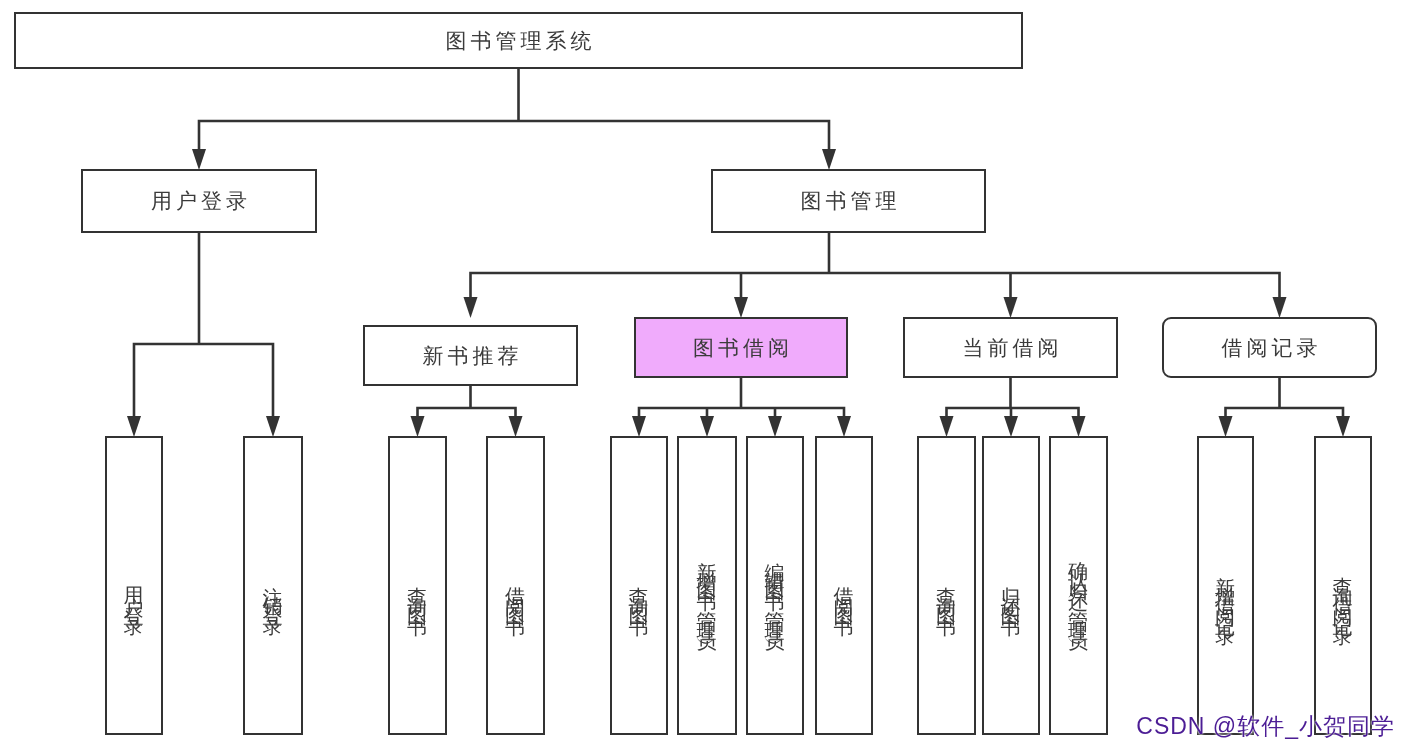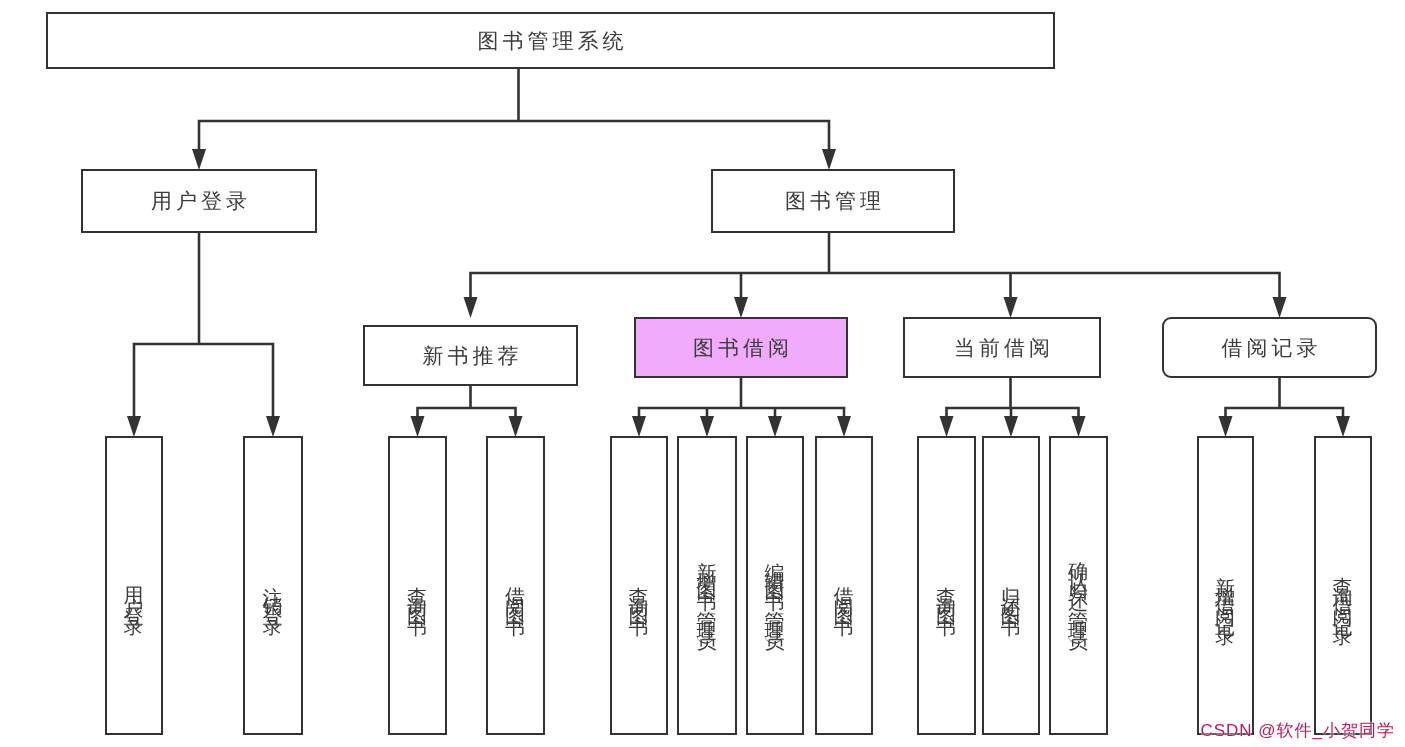--- a/index.html
+++ b/index.html
@@ -38,23 +38,23 @@
     text-orientation: mixed;
     font-size: 20px;
     letter-spacing: 10px;
     line-height: 1;
     padding-top: 10px; 
   }
   .watermark {
     position: absolute;
     right: 10px;
     bottom: 5px;
-    font-size: 17px;
+    font-size: 23px;
     letter-spacing: 1px;
-    color: #be185d;
+    color: #4c1d95;
     text-shadow: 0 0 3px #ffffff, 0 0 2px #ffffff;
     z-index: 5;
     white-space: nowrap;
   }
 </style>
 </head>
 <body>
 
 <div class="stage">
   <svg class="connectors" xmlns="http://www.w3.org/2000/svg" viewBox="0 0 1405 747">
@@ -93,36 +93,36 @@
         <polygon points="1004,416 1018,416 1011,437" fill="#333333"></polygon>
         <polygon points="1071.5,416 1085.5,416 1078.5,437" fill="#333333"></polygon>
       </g>
       <g>
         <path d="M 1279.5 378 L 1279.5 408 M 1225.5 408 L 1343 408 M 1225.5 408 L 1225.5 424 M 1343 408 L 1343 424" fill="none" stroke="#333333" stroke-width="2.6" stroke-linecap="square"></path>
         <polygon points="1218.5,416 1232.5,416 1225.5,437" fill="#333333"></polygon>
         <polygon points="1336,416 1350,416 1343,437" fill="#333333"></polygon>
       </g>
     </svg>
   <div id="nodes-layer">
-      <div class="node h" style="left: 14px; top: 12px; width: 1009px; height: 57px; border-color: rgb(51, 51, 51); background: rgb(255, 255, 255); color: rgb(59, 59, 59); margin-left: 32px;">
+      <div class="node h" style="left: 14px; top: 12px; width: 1009px; height: 57px; border-color: rgb(51, 51, 51); background: rgb(255, 255, 255); color: rgb(59, 59, 59);">
         <span class="lbl">图书管理系统</span>
       </div>
       <div class="node h" style="left: 81px; top: 169px; width: 236px; height: 64px; border-color: rgb(51, 51, 51); background: rgb(255, 255, 255); color: rgb(59, 59, 59);">
         <span class="lbl">用户登录</span>
       </div>
-      <div class="node h" style="left: 711px; top: 169px; width: 244px; height: 64px; border-color: rgb(51, 51, 51); background: rgb(255, 255, 255); color: rgb(59, 59, 59);">
+      <div class="node h" style="left: 711px; top: 169px; width: 275px; height: 64px; border-color: rgb(51, 51, 51); background: rgb(255, 255, 255); color: rgb(59, 59, 59);">
         <span class="lbl">图书管理</span>
       </div>
       <div class="node h" style="left: 363px; top: 317px; width: 215px; height: 61px; border-color: rgb(51, 51, 51); background: rgb(255, 255, 255); color: rgb(59, 59, 59); margin-top: 8px;">
         <span class="lbl">新书推荐</span>
       </div>
       <div class="node h" style="left: 634px; top: 317px; width: 214px; height: 61px; border-color: rgb(51, 51, 51); background: #f0abfc; color: rgb(59, 59, 59);">
         <span class="lbl">图书借阅</span>
       </div>
-      <div class="node h" style="left: 903px; top: 317px; width: 198px; height: 61px; border-color: rgb(51, 51, 51); background: rgb(255, 255, 255); color: rgb(59, 59, 59);">
+      <div class="node h" style="left: 903px; top: 317px; width: 215px; height: 61px; border-color: rgb(51, 51, 51); background: rgb(255, 255, 255); color: rgb(59, 59, 59);">
         <span class="lbl">当前借阅</span>
       </div>
       <div class="node h" style="left: 1162px; top: 317px; width: 215px; height: 61px; border-color: rgb(51, 51, 51); background: rgb(255, 255, 255); color: rgb(59, 59, 59); border-radius: 9px;">
         <span class="lbl">借阅记录</span>
       </div>
       <div class="node v" style="left: 105px; top: 436px; width: 58px; height: 299px; border-color: rgb(51, 51, 51); background: rgb(255, 255, 255); color: rgb(59, 59, 59);">
         <span class="lbl">用户登录</span>
       </div>
       <div class="node v" style="left: 243px; top: 436px; width: 60px; height: 299px; border-color: rgb(51, 51, 51); background: rgb(255, 255, 255); color: rgb(59, 59, 59);">
         <span class="lbl">注销登录</span>

